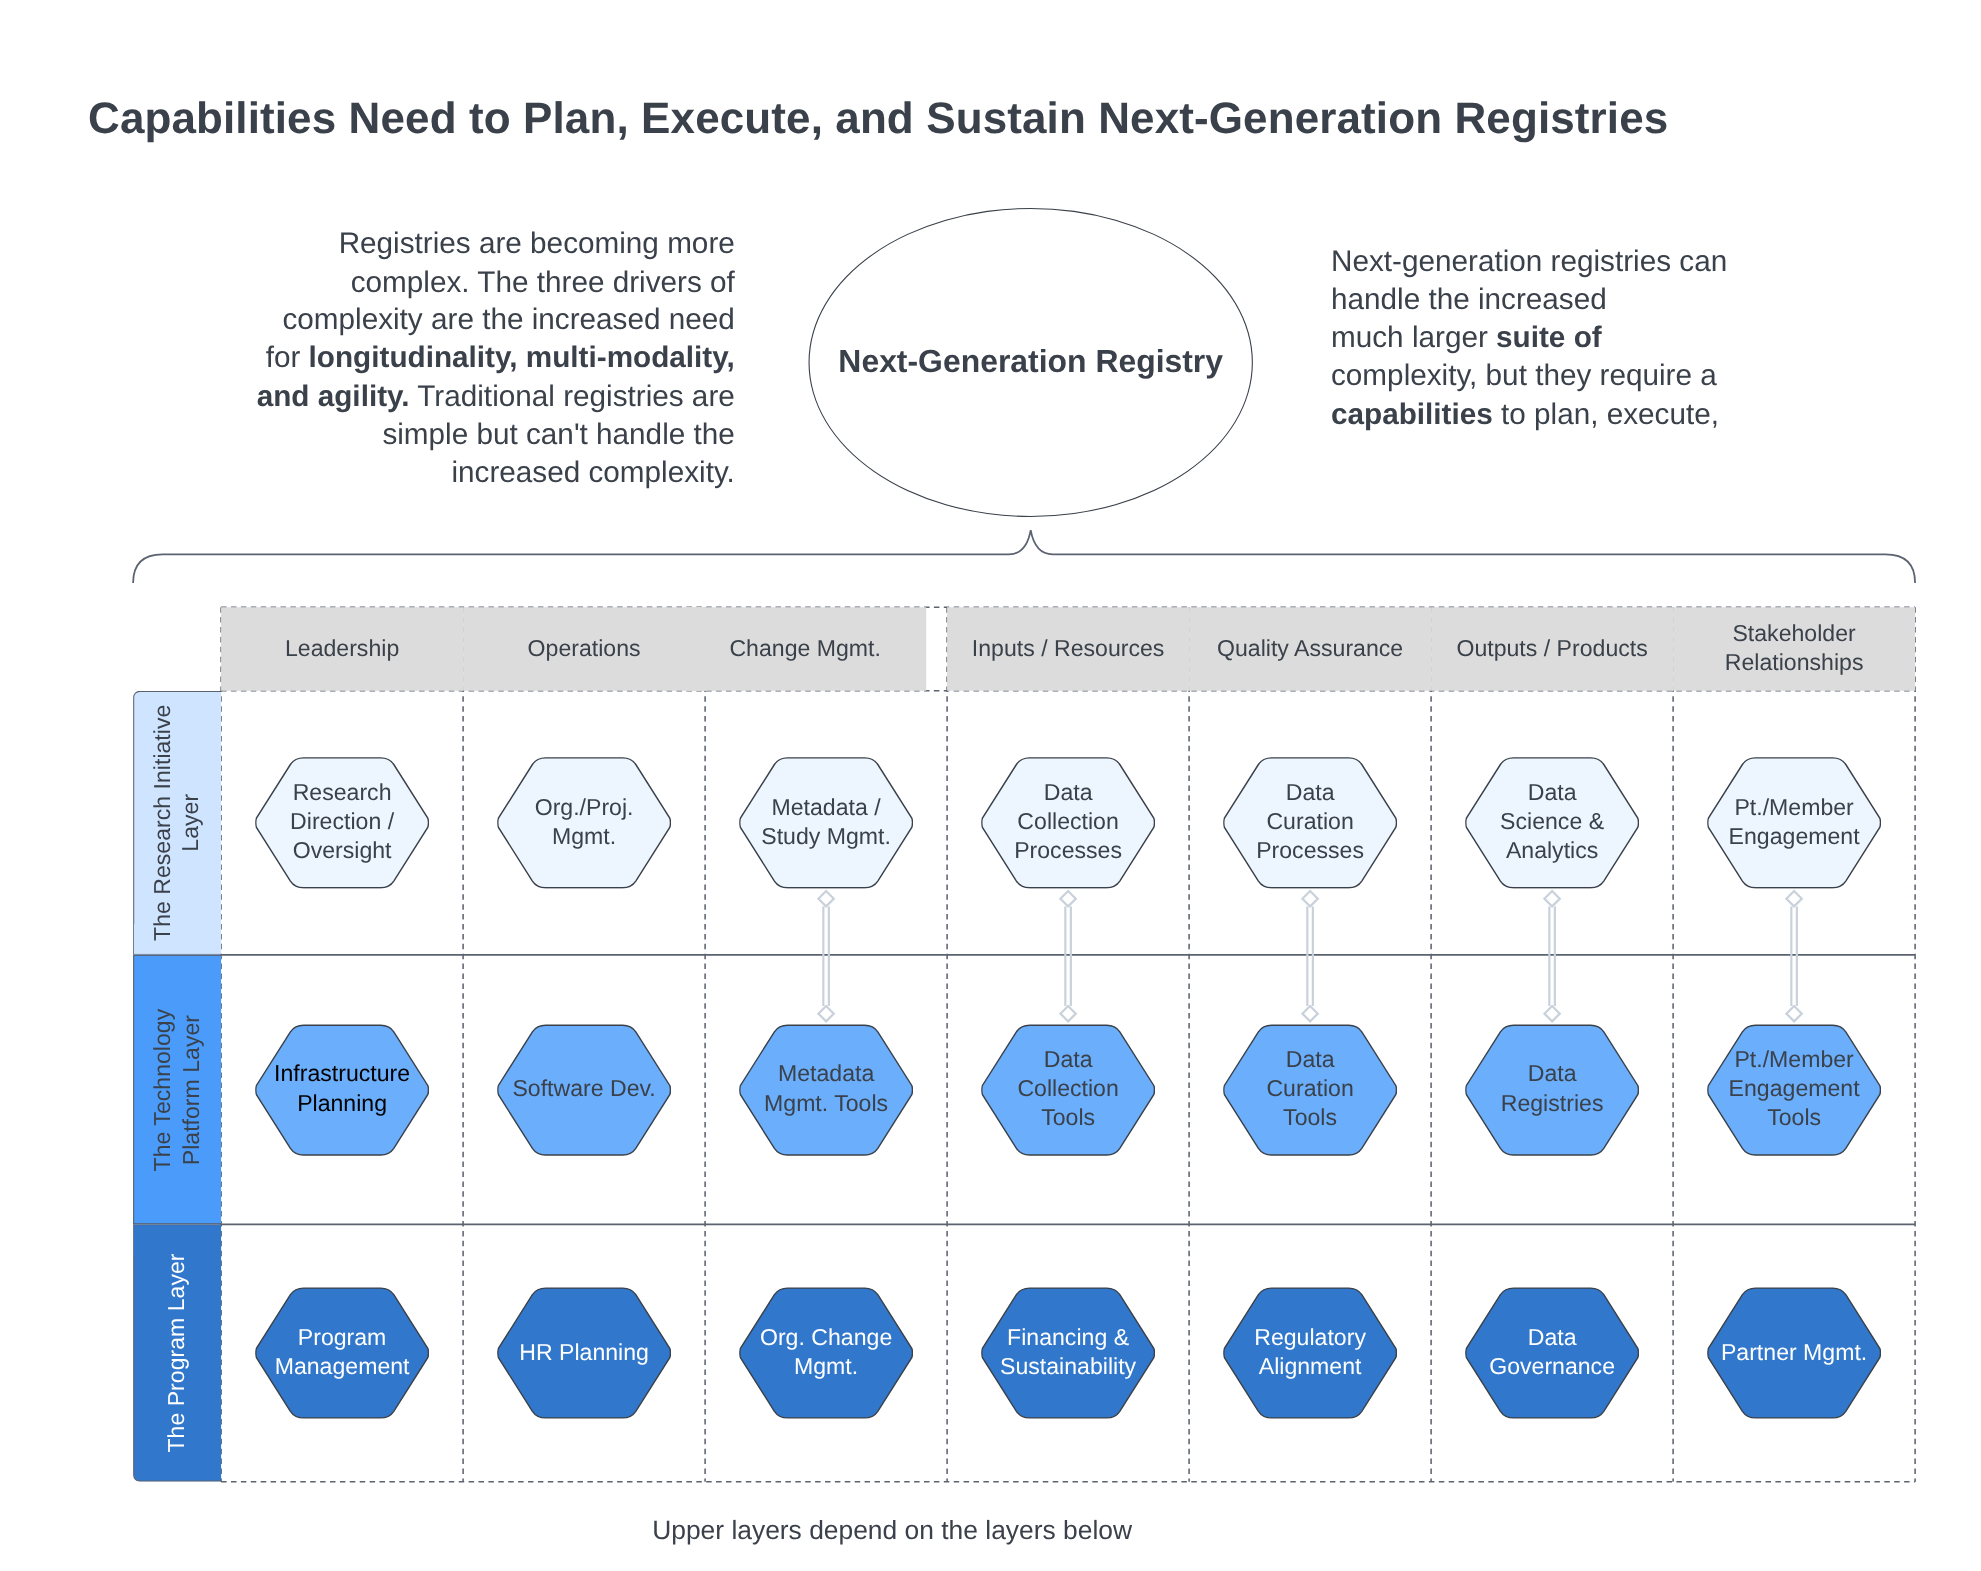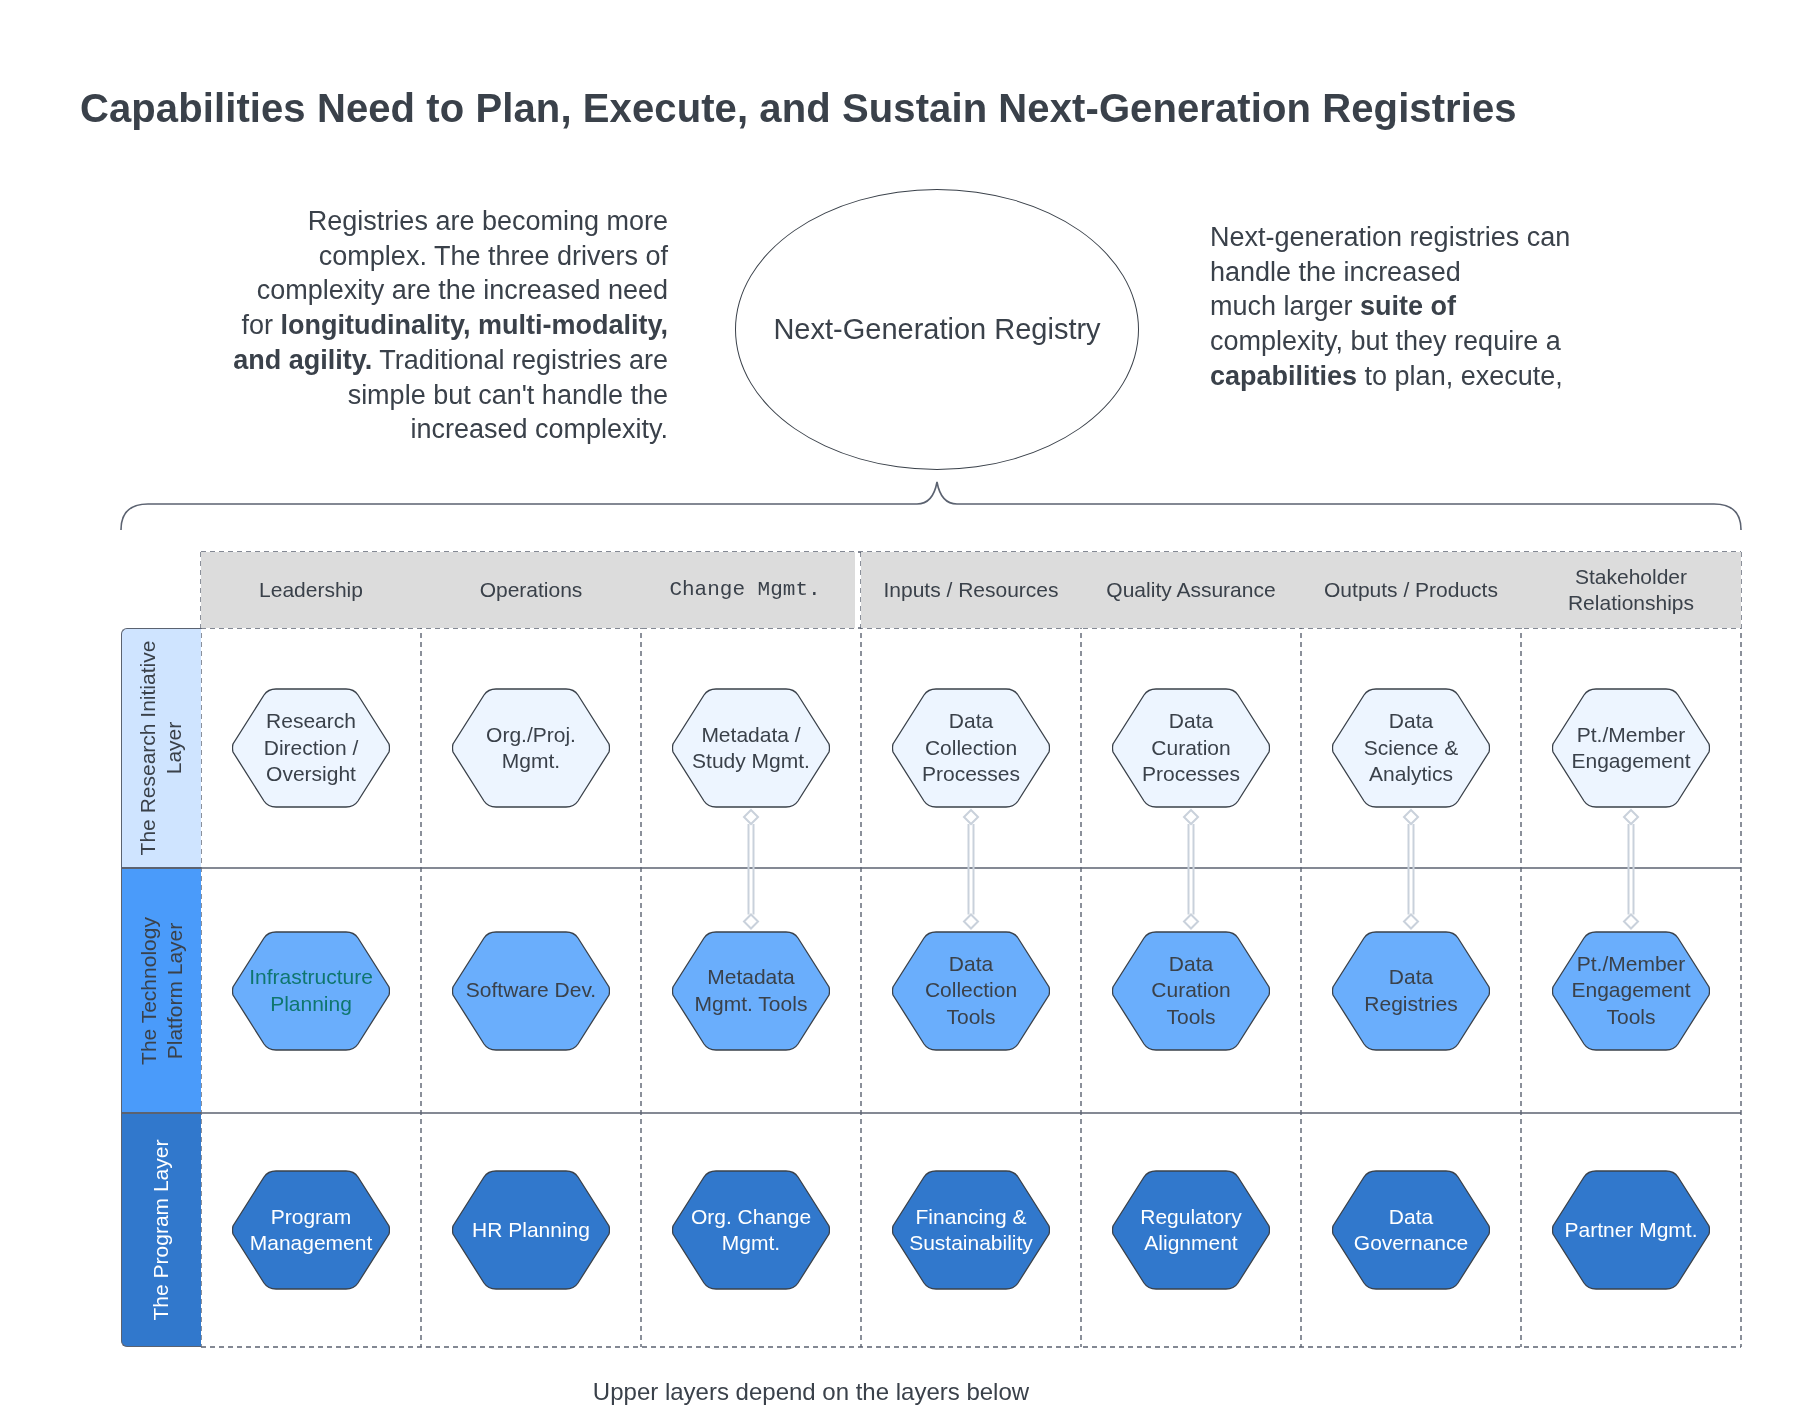--- a/index.html
+++ b/index.html
@@ -15,21 +15,21 @@
     }
     .para b { font-weight: bold; }
     .para-left { left: 175px; width: 493px; top: 204px; text-align: right; }
     .para-right { left: 1210px; width: 400px; top: 220px; text-align: left; }
 
     .ellipse {
       position: absolute; left: 735px; top: 189px; width: 404px; height: 281px;
       border: 1.5px solid #3a414a; border-radius: 50%;
       display: flex; align-items: center; justify-content: center;
     }
-    .ellipse span { font-size: 29px; font-weight: normal; color: #3a414a; white-space: nowrap; }
+    .ellipse span { font-size: 29px; font-weight: bold; color: #3a414a; white-space: nowrap; }
 
     svg.overlay { position: absolute; left: 0; top: 0; }
 
     .header-cell {
       position: absolute; top: 552px; height: 76px; width: 220px;
       background: #dcdcdc;
       display: flex; align-items: center; justify-content: center; text-align: center;
       font-size: 21px; line-height: 26px; color: #3a414a;
     }
 
@@ -102,21 +102,21 @@
     </g>
 </svg>
 
 <div id="headers">
     <div class="header-cell" style="left: 201px;">
       <span>Leadership</span>
     </div>
     <div class="header-cell" style="left: 421px;">
       <span>Operations</span>
     </div>
-    <div class="header-cell" style="left: 635px; font-family: Liberation Mono, monospace;">
+    <div class="header-cell" style="left: 622px;">
       <span>Change Mgmt.</span>
     </div>
     <div class="header-cell" style="left: 861px;">
       <span>Inputs / Resources</span>
     </div>
     <div class="header-cell" style="left: 1081px;">
       <span>Quality Assurance</span>
     </div>
     <div class="header-cell" style="left: 1301px;">
       <span>Outputs / Products</span>
@@ -212,21 +212,21 @@
         <div>Pt./Member</div>
         <div>Engagement</div>
       </span>
     </div>
     <div class="layer-label" style="top: 868px; height: 245px; background: rgb(74, 155, 250); color: rgb(58, 65, 74); border-radius: 0px; border-top: 1.3px solid rgb(91, 98, 112); border-right: none; border-bottom: 1.3px solid rgb(91, 98, 112); border-left: 1.3px solid rgb(91, 98, 112); border-image: initial;">
       <span>
         <div>The Technology</div>
         <div>Platform Layer</div>
       </span>
     </div>
-    <div class="hex" style="left: 232px; top: 930.5px; color: #0f766e;">
+    <div class="hex" style="left: 232px; top: 930.5px; color: #000000;">
       <svg width="158" height="120">
         <path d="M44,1 L114,1 Q122,1 126,7 L157,56 Q158,60 157,64
      L126,113 Q122,119 114,119 L44,119 Q36,119 32,113
      L1,64 Q0,60 1,56 L32,7 Q36,1 44,1 Z" fill="#6aaefc" stroke="#3a414a" stroke-width="1.3"></path>
       </svg>
       <span>
         <div>Infrastructure</div>
         <div>Planning</div>
       </span>
     </div>

